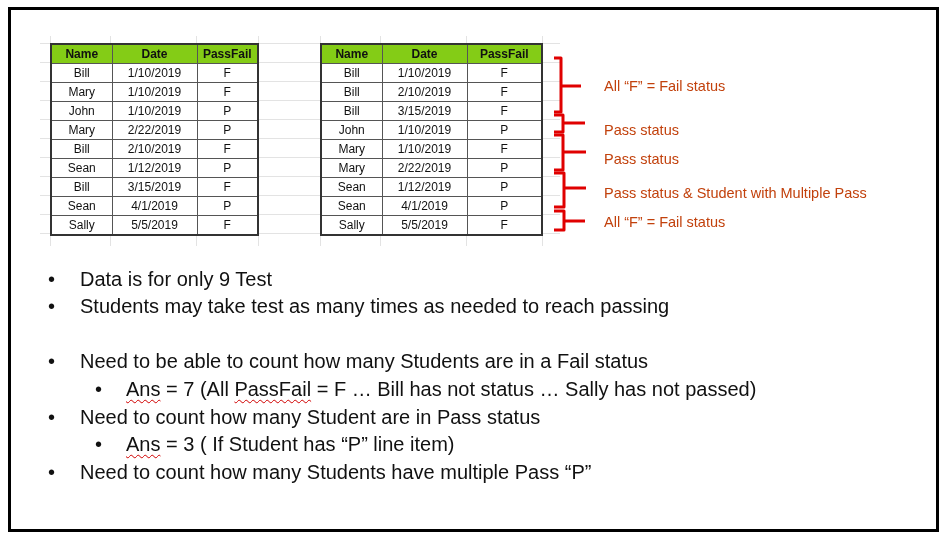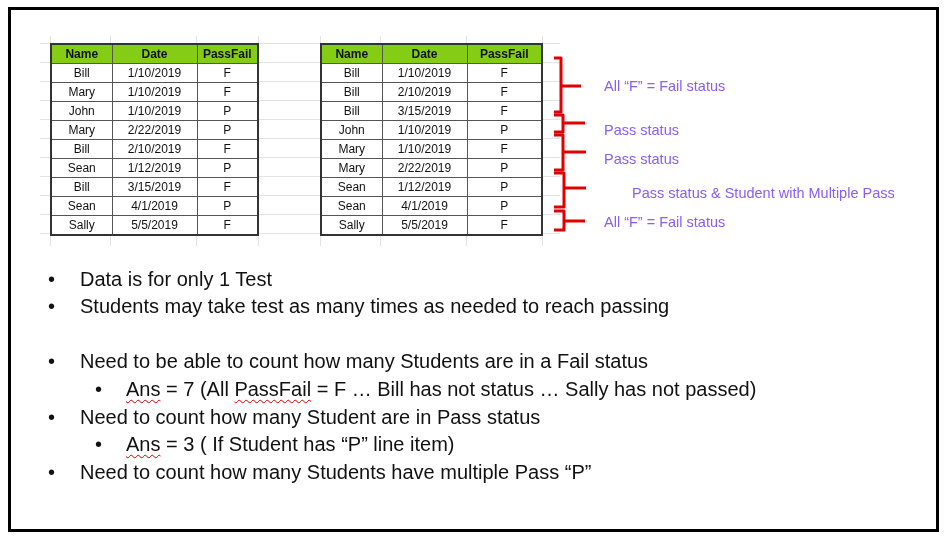--- a/index.html
+++ b/index.html
@@ -18,21 +18,21 @@
                                    line-height: 18px; }
   table.sheet th { background: #84cc16; font-weight: bold; font-size: 12px; }
   table.sheet { border: 2px solid #333; }
   table.sheet col.c1 { width: 61px; }
   table.sheet col.c2 { width: 85px; }
   table.sheet col.c3 { width: 61px; }
   #tbl-left { left: 50px; top: 43px; }
   #tbl-right { left: 320px; top: 43px; }
 
   .brackets { position: absolute; left: 548px; top: 56px; }
-  .annot { position: absolute; font-size: 14.5px; color: #8b5cf6;
+  .annot { position: absolute; font-size: 14.5px; color: #c2410c;
            font-family: "Liberation Sans", "DejaVu Sans", sans-serif; white-space: nowrap; }
 
   .bullets { position: absolute; left: 48px; top: 265px; font-size: 20px; color: #111;
              font-family: "Liberation Sans", "DejaVu Sans", sans-serif; }
   .bl { position: absolute; white-space: nowrap; }
   .bl .dot { position: absolute; left: 0; top: 0; }
   .bl .txt { position: absolute; left: 32px; top: 0; }
   .bl.sub .dot { left: 47px; }
   .bl.sub .txt { left: 78px; }
   .squig { text-decoration: underline wavy #d00000; text-decoration-thickness: 1px;
@@ -200,27 +200,27 @@
 
     <path d="M6 117 H16 V132 H38 M16 132 V151 H6"></path>
 
     <path d="M6 155 H16 V165 H37 M16 165 V174 H6"></path>
   </g>
 </svg>
 
 <div class="annot" style="left:604px; top:78px;">All “F” = Fail status</div>
 <div class="annot" style="left:604px; top:122px;">Pass status</div>
 <div class="annot" style="left:604px; top:151px;">Pass status</div>
-<div class="annot" style="left:604px; top:185px;margin-left:28px;">Pass status &amp; Student with Multiple Pass</div>
+<div class="annot" style="left:604px; top:185px;">Pass status &amp; Student with Multiple Pass</div>
 <div class="annot" style="left:604px; top:214px;">All “F” = Fail status</div>
 
 <div class="bullets">
   <div class="bl" style="top:3px">
     <span class="dot">•</span>
-    <span class="txt">Data is for only 1 Test</span>
+    <span class="txt">Data is for only 9 Test</span>
   </div>
   <div class="bl" style="top:30px">
     <span class="dot">•</span>
     <span class="txt">Students may take test as many times as needed to reach passing</span>
   </div>
   <div class="bl" style="top:85px">
     <span class="dot">•</span>
     <span class="txt">Need to be able to count how many Students are in a Fail status</span>
   </div>
   <div class="bl sub" style="top:113px">

